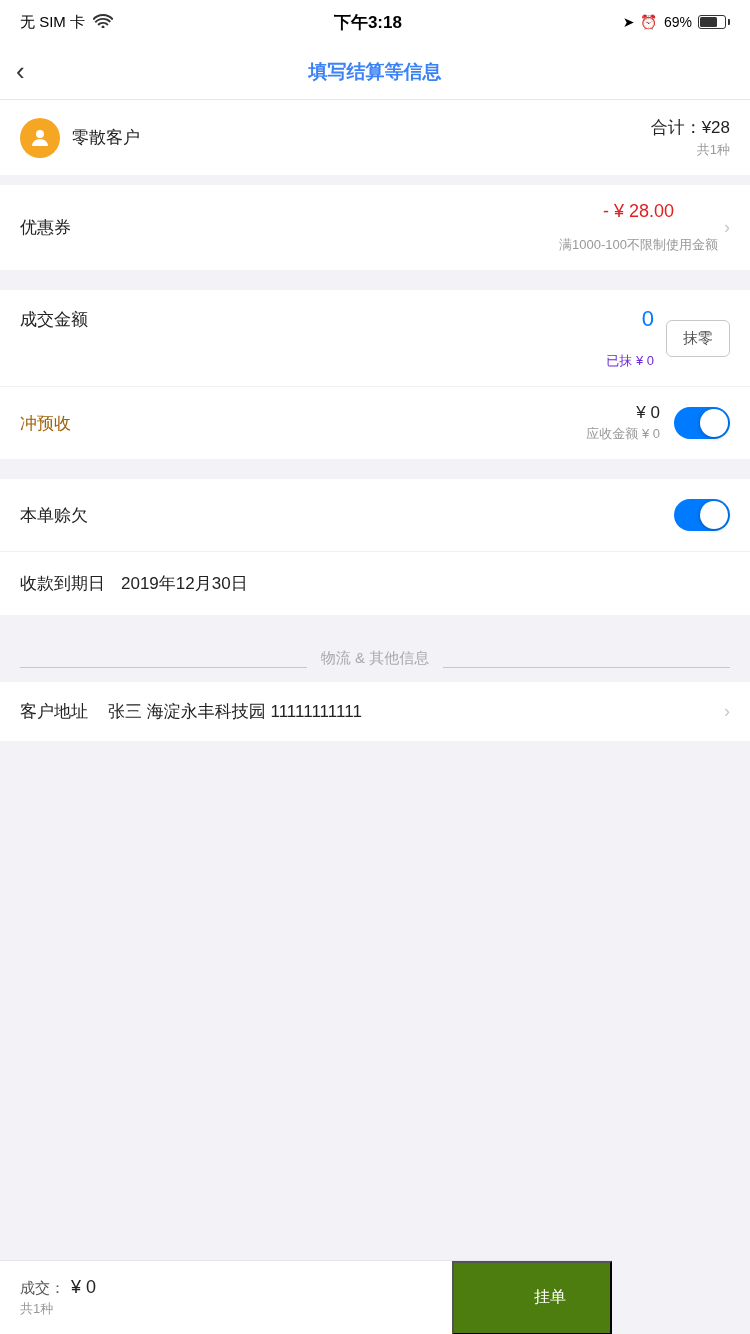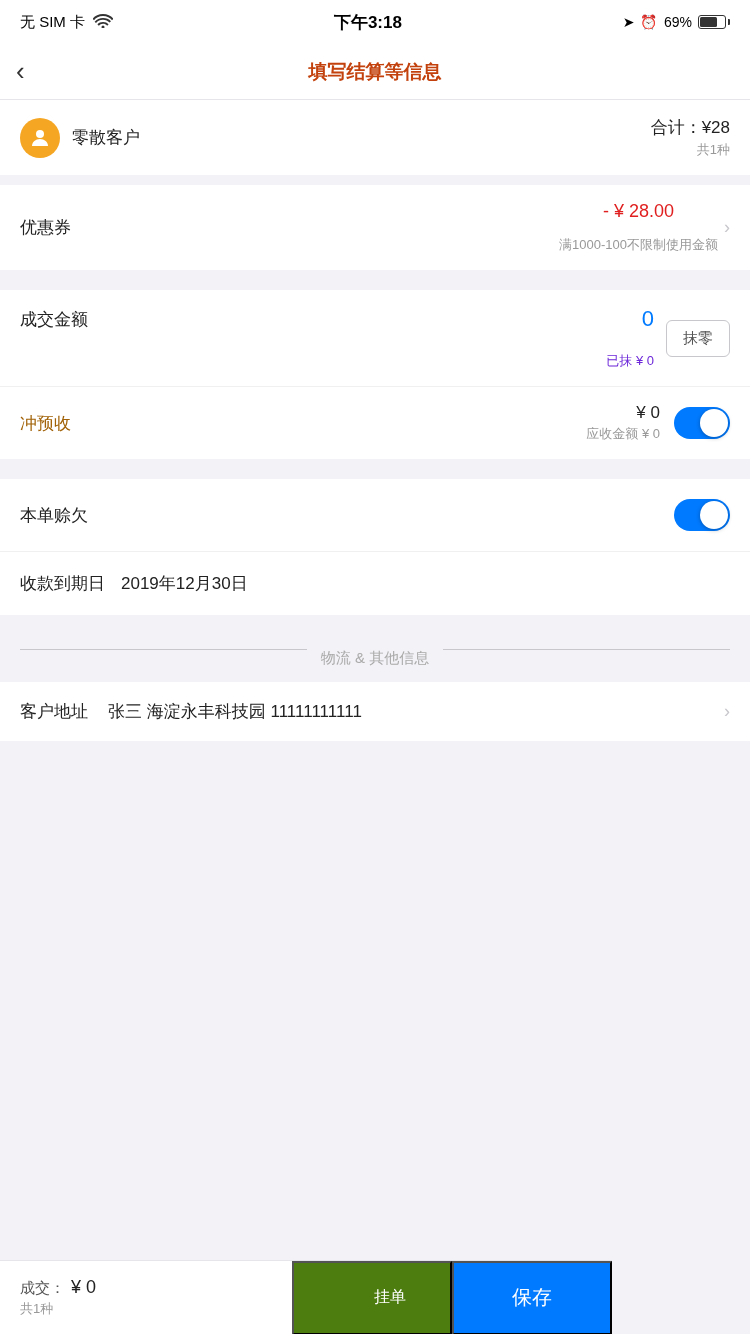--- a/index.html
+++ b/index.html
@@ -55,21 +55,21 @@
       position: absolute;
       left: 16px;
       font-size: 22px;
       color: #333;
       cursor: pointer;
       display: flex; align-items: center;
     }
     .nav-title {
       font-size: 19px;
       font-weight: 600;
-      color: #c2410c;
+      color: #3b82f6;
     }
 
     
     .content {
       background: #f2f2f7;
       padding-bottom: 80px;
     }
 
     
     .section {
@@ -176,21 +176,21 @@
       align-items: center;
       padding: 20px 20px;
       border-top: 1px solid #f0f0f0;
     }
     .due-date-label { font-size: 17px; color: #222; }
     .due-date-value { font-size: 17px; color: #222; margin-left: 16px; }
 
     
     .logistics-header {
       background: #f2f2f7;
-      display: flex; align-items: flex-start; justify-content: center;
+      display: flex; align-items: flex-end; justify-content: center;
       padding: 14px 20px;
     }
     .logistics-line { flex: 1; height: 1px; background: #c7c7cc; }
     .logistics-text { font-size: 15px; color: #aaa; padding: 0 14px; }
 
     
     .address-row {
       display: flex;
       align-items: center;
       justify-content: space-between;
@@ -374,14 +374,13 @@
 
 <div class="bottom-bar">
   <div class="bottom-summary">
     <div class="bottom-deal-row">
       <span class="bottom-deal-label">成交：</span>
       <span class="bottom-deal-amount">¥ 0</span>
     </div>
     <div class="bottom-count">共1种</div>
   </div>
   <button class="bottom-btn-hang">挂单</button>
-  <button class="bottom-btn-save">保存</button>
 </div>
 
 </body></html>

